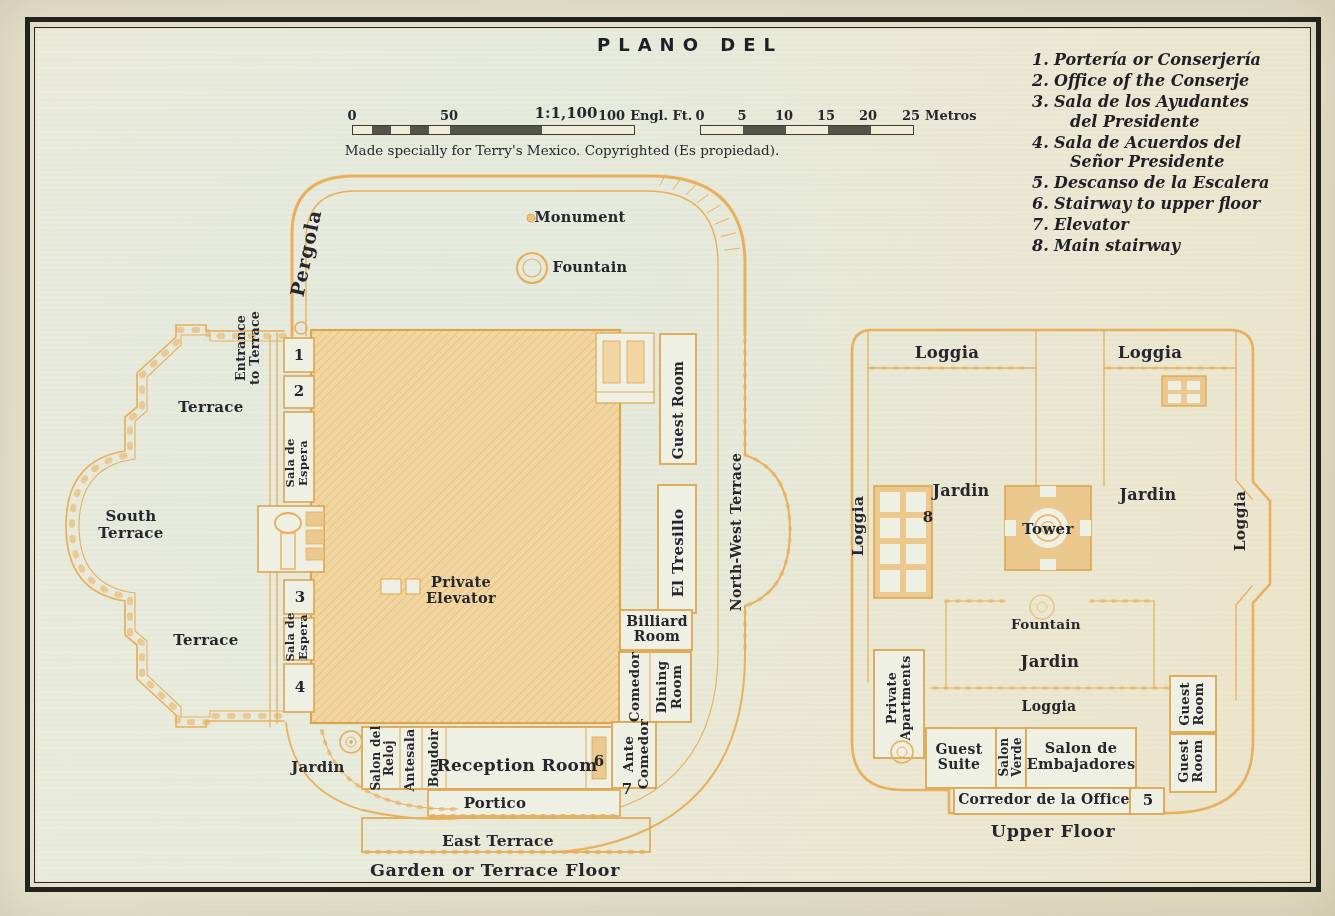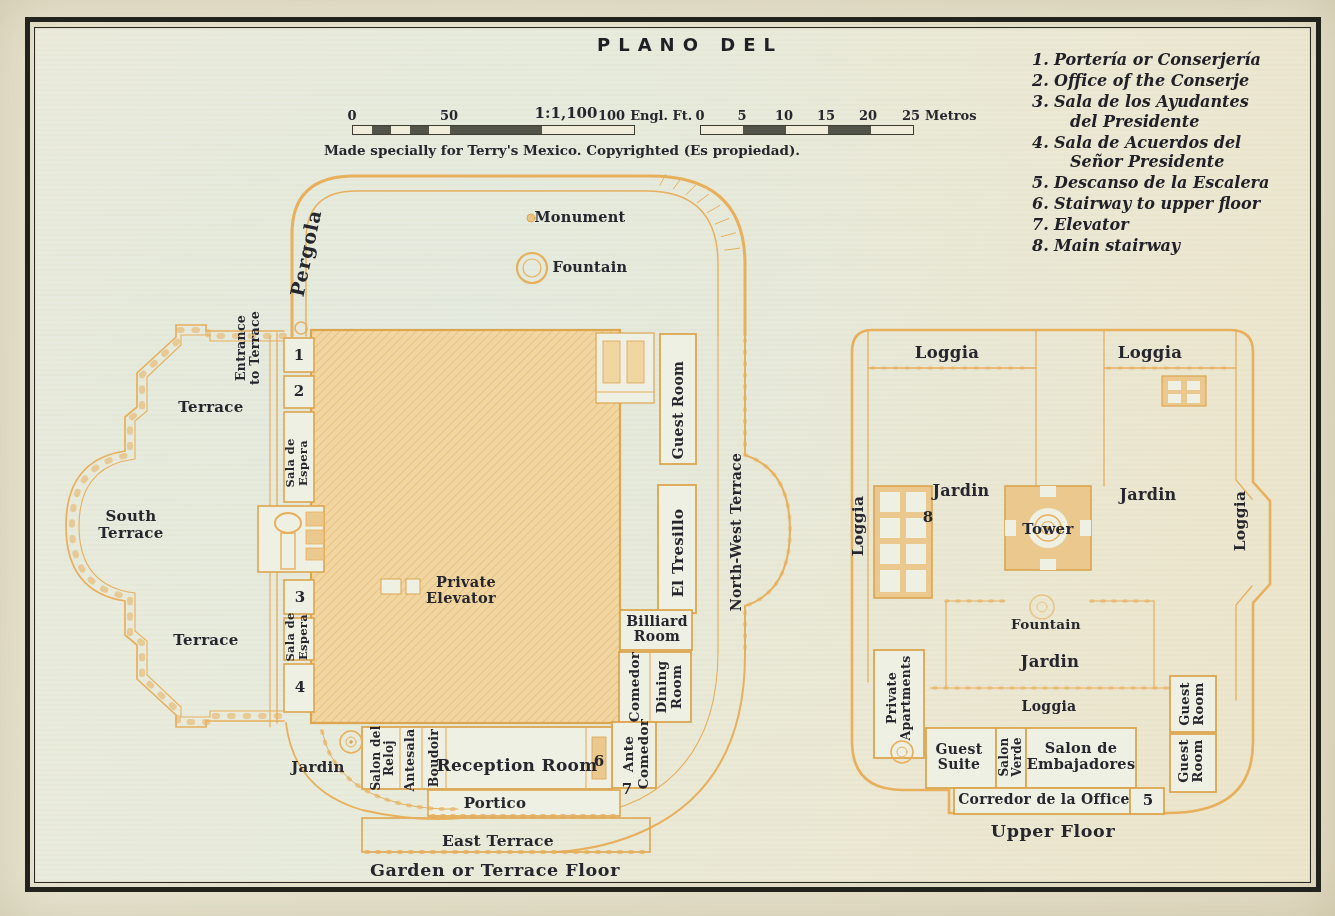--- a/index.html
+++ b/index.html
@@ -27,21 +27,21 @@
   .cap{font-size:17.5px;letter-spacing:.6px;}
   .t1{position:absolute;left:682px;top:44px;transform:translate(-50%,-50%);
       font-family:"DejaVu Sans","Liberation Sans",sans-serif;font-weight:bold;
       font-size:18px;letter-spacing:8px;color:#1f1f26;margin-left:8px;}
   .t2{position:absolute;left:676px;top:73px;transform:translate(-50%,-50%);
       font-family:"DejaVu Sans","Liberation Sans",sans-serif;font-weight:bold;
       font-size:33px;letter-spacing:6px;color:#1f1f26;text-shadow:2px 2px 0 rgba(31,31,38,.22);}
   .ratio{position:absolute;left:566px;top:104px;transform:translate(-50%,-50%);
       font-weight:bold;font-size:15px;margin-top:9px;}
   .credit{position:absolute;left:562px;top:150px;transform:translate(-50%,-50%);
-      font-weight:bold;font-size:13.5px;white-space:nowrap;}
+      font-weight:normal;font-size:13.5px;white-space:nowrap;}
   .tick{position:absolute;transform:translate(-50%,-50%);font-weight:bold;font-size:13px;}
   .unitrow{position:absolute;display:flex;gap:5px;font-weight:bold;font-size:13px;white-space:nowrap;}
   .bar{position:absolute;height:8px;border:1px solid #3c3c33;display:flex;box-sizing:content-box;background:#efecd9;}
   .seg{height:100%;}
   .seg.d{background:#52544a;}
   .seg.l{background:#efecd9;}
   .legend{position:absolute;left:1032px;top:50px;width:280px;font-style:italic;font-size:16px;
       font-weight:600;color:#202028;}
   .lg-item{display:flex;margin-bottom:1.5px;line-height:1.22;}
   .lg-n{flex:0 0 22px;}
@@ -309,21 +309,21 @@
 Terrace</div>
   <div class="lbl" style="left:206px;top:640px">Terrace</div>
   <div class="lbl" style="left:299px;top:355px">1</div>
   <div class="lbl" style="left:299px;top:391px">2</div>
   <div class="lbl v" style="left:297px;top:463px;font-size:11.5px">Sala de
 Espera</div>
   <div class="lbl" style="left:300px;top:597px">3</div>
   <div class="lbl v" style="left:297px;top:637px;font-size:11.5px">Sala de
 Espera</div>
   <div class="lbl" style="left:300px;top:687px">4</div>
-  <div class="lbl" style="left:461px;top:590px;font-size:14.5px;text-align:right">Private
+  <div class="lbl" style="left:461px;top:590px;font-size:14.5px;text-align:center">Private
 Elevator</div>
   <div class="lbl v" style="left:679px;top:410px;font-size:14px">Guest Room</div>
   <div class="lbl v" style="left:678px;top:553px">El Tresillo</div>
   <div class="lbl v" style="left:737px;top:532px;font-size:14px">North-West Terrace</div>
   <div class="lbl" style="left:657px;top:629px;font-size:14px">Billiard
 Room</div>
   <div class="lbl v" style="left:634px;top:687px;font-size:13.5px">Comedor</div>
   <div class="lbl v" style="left:669px;top:687px;font-size:13.5px">Dining
 Room</div>
   <div class="lbl v" style="left:636px;top:754px;font-size:13.5px">Ante

